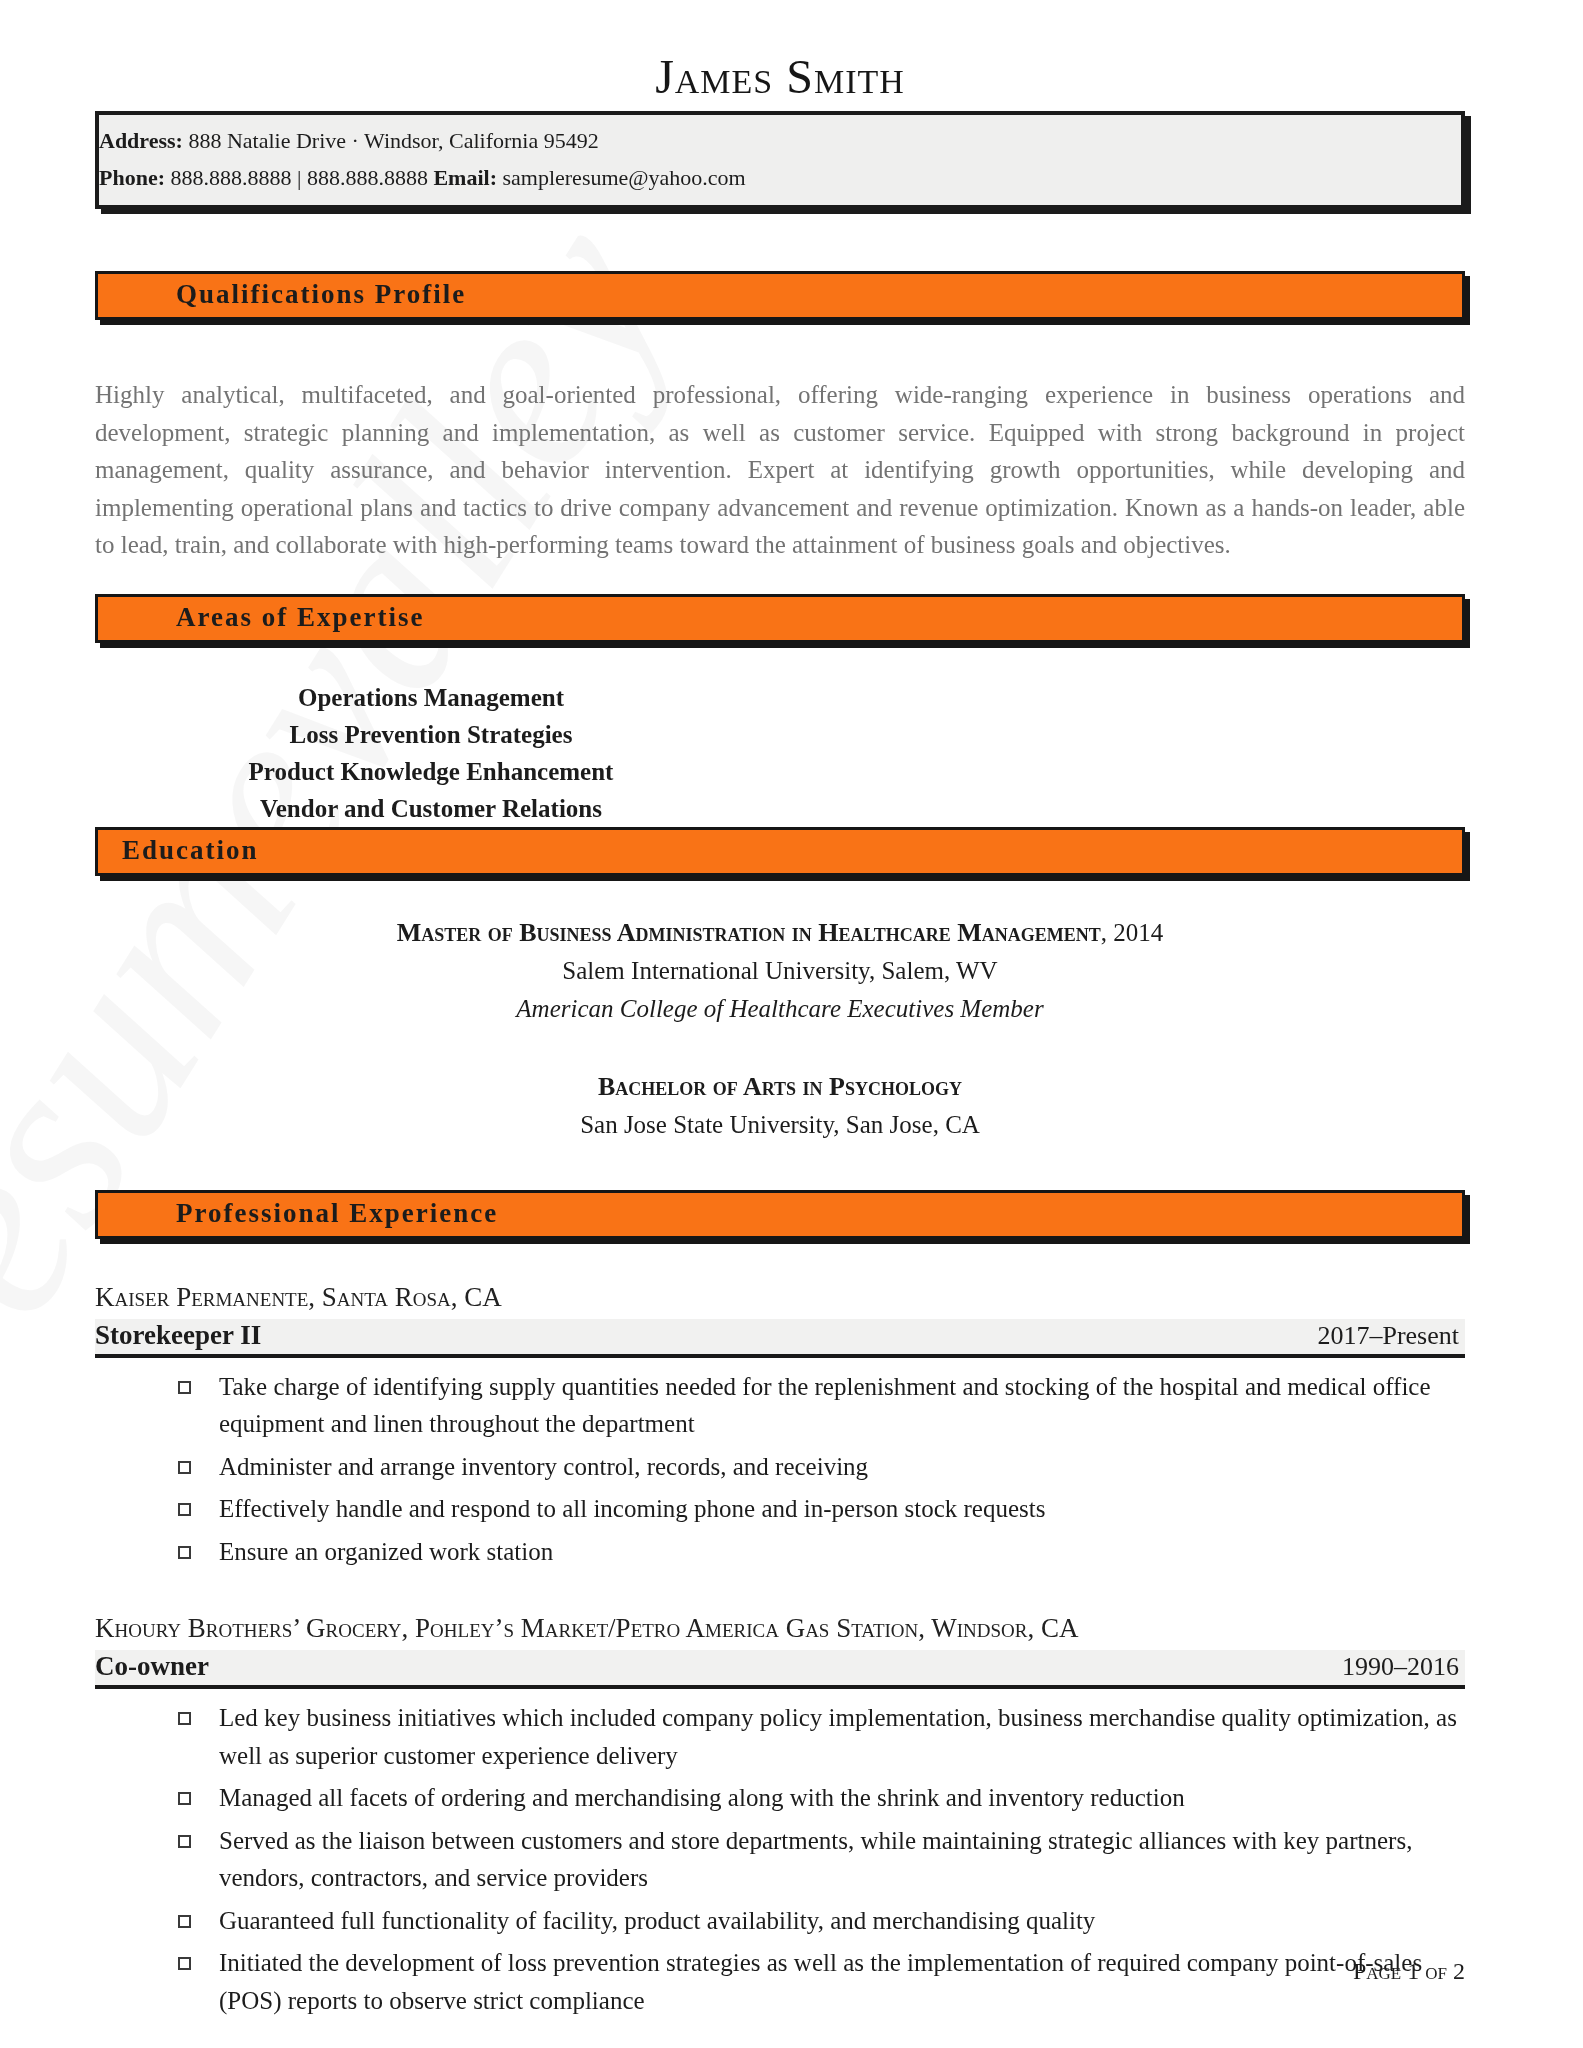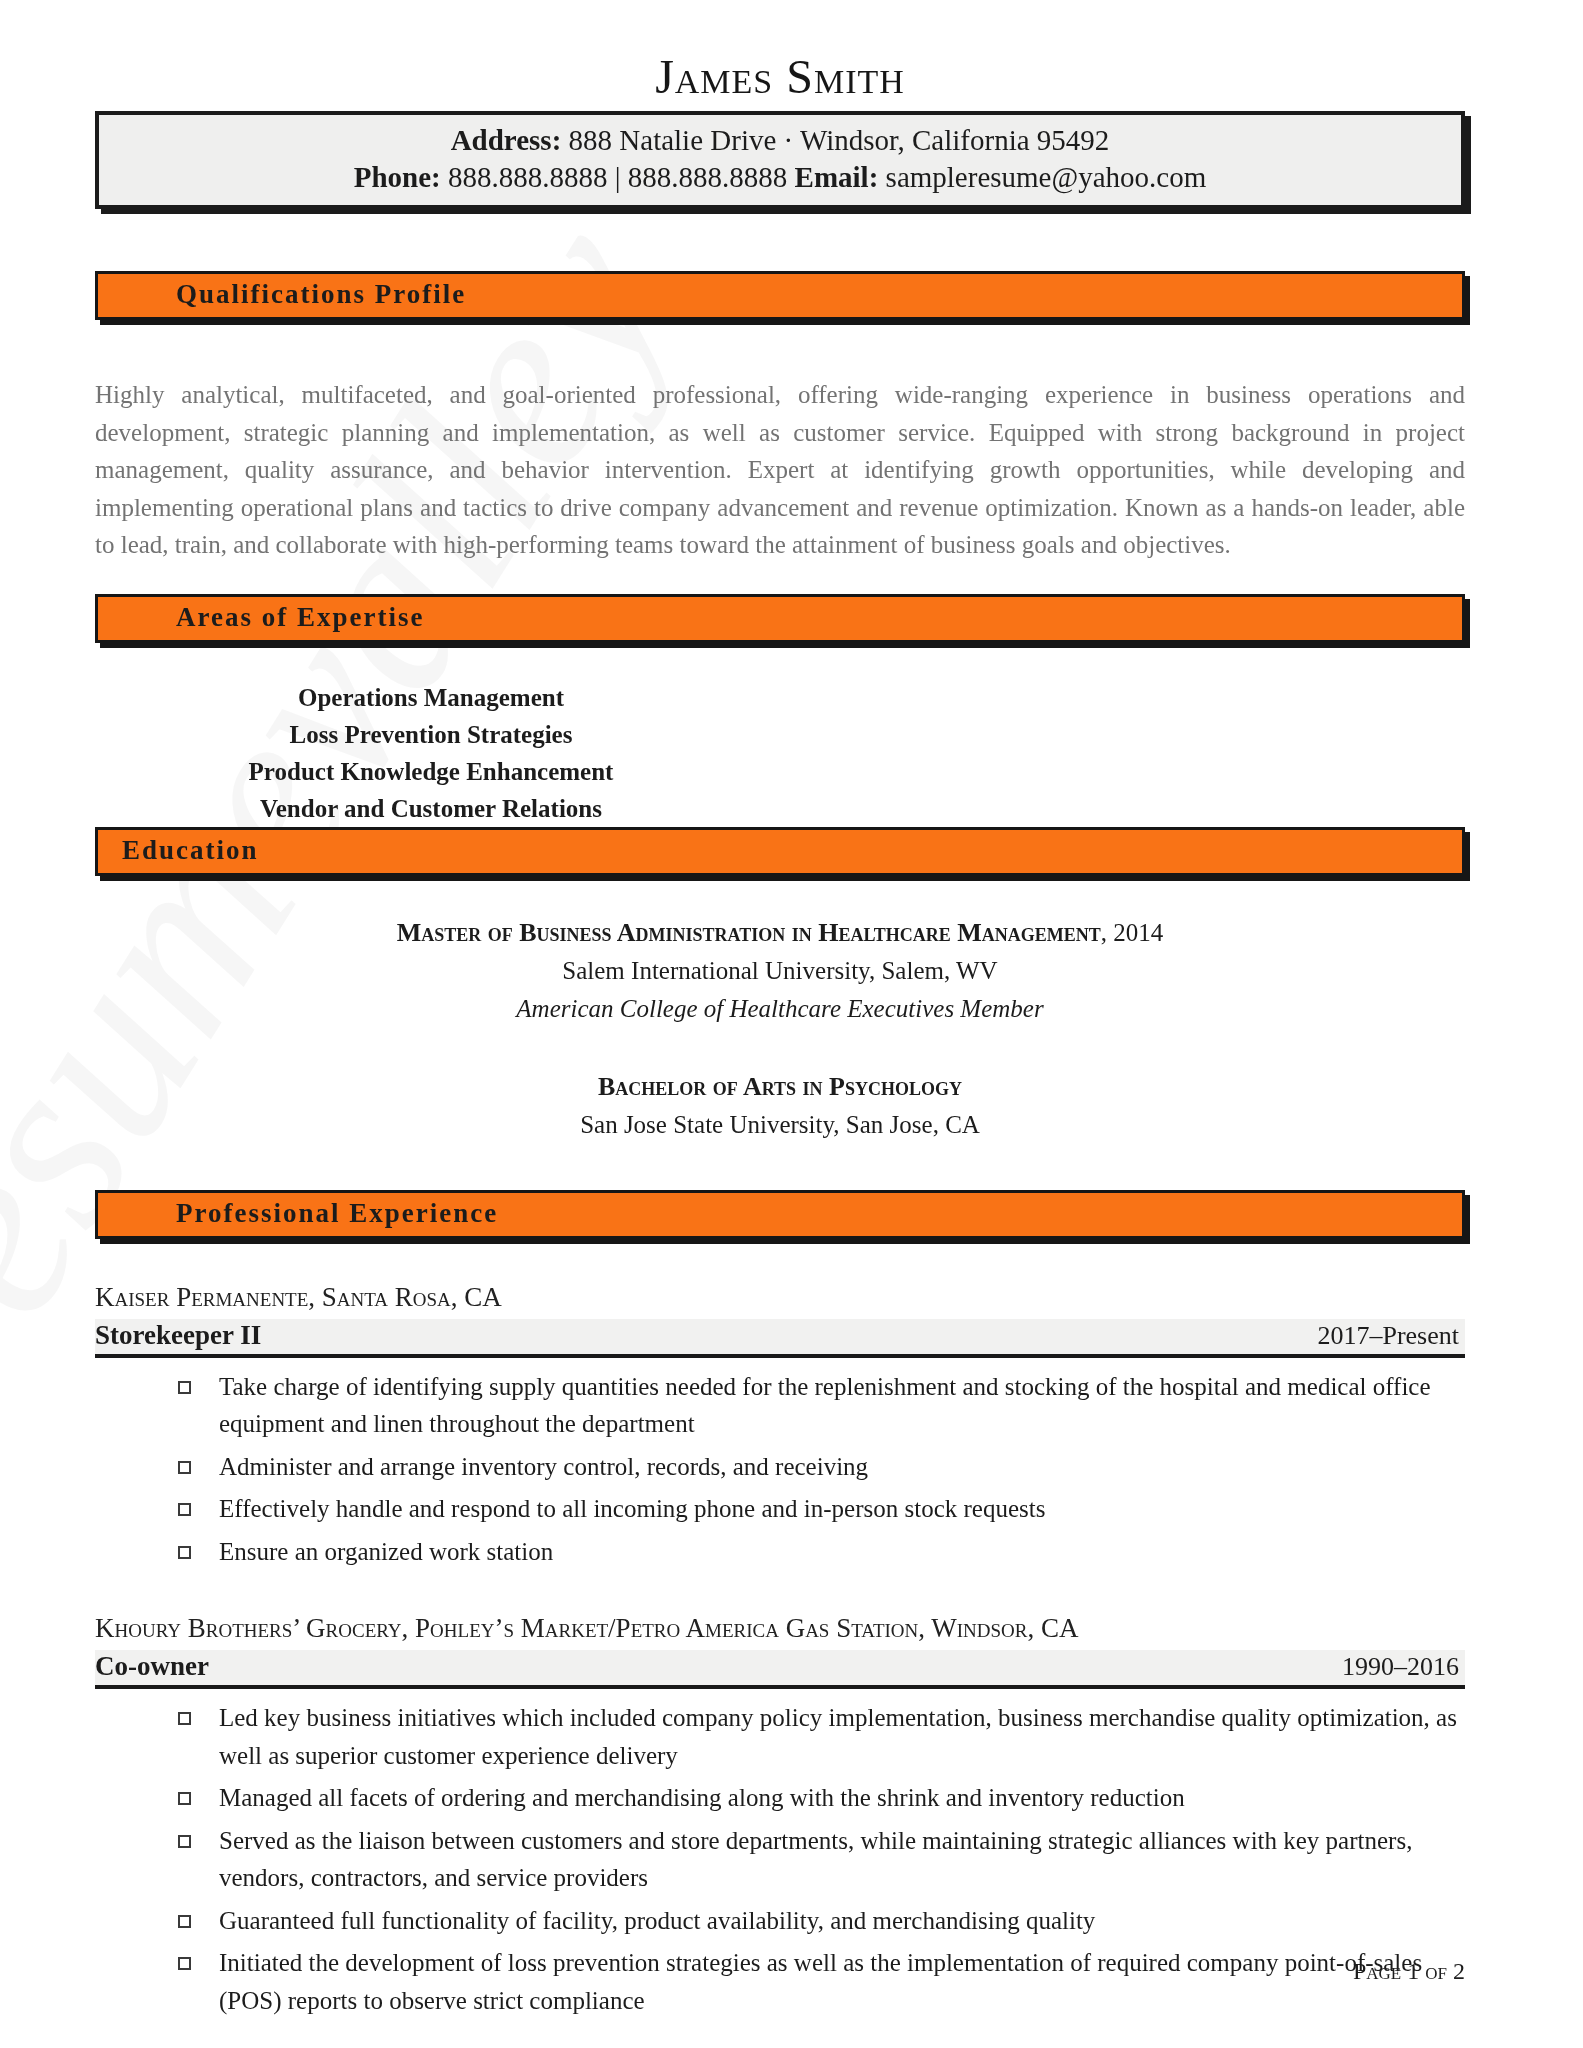--- a/index.html
+++ b/index.html
@@ -19,21 +19,21 @@
   .content{position:absolute;left:95px;top:0;width:1370px;}
 
   
   .name{
     text-align:center;font-variant:small-caps;font-size:48px;line-height:52px;
     margin-top:51px;color:#161616;letter-spacing:1px;
   }
   .contact-box{
     margin-top:8px;background:#efefee;
     border:4px solid #1b1b1b;box-shadow:6px 5px 0 #1b1b1b;
-    text-align:center;font-size:29px;line-height:37px;padding:7px 0 9px;
+    font-size:22px;line-height:37px;padding:7px 0 9px;
   }
   .contact-box b{font-weight:bold;}
 
   
   .section-bar{
     background:#f97316;border:3px solid #161616;box-shadow:5px 5px 0 #161616;
     padding:5px 0 7px 78px;font-weight:bold;font-size:27px;letter-spacing:2px;color:#1c1c1c;
   }
   .mt-qual{margin-top:62px;}
   .mt-areas{margin-top:30px;}

